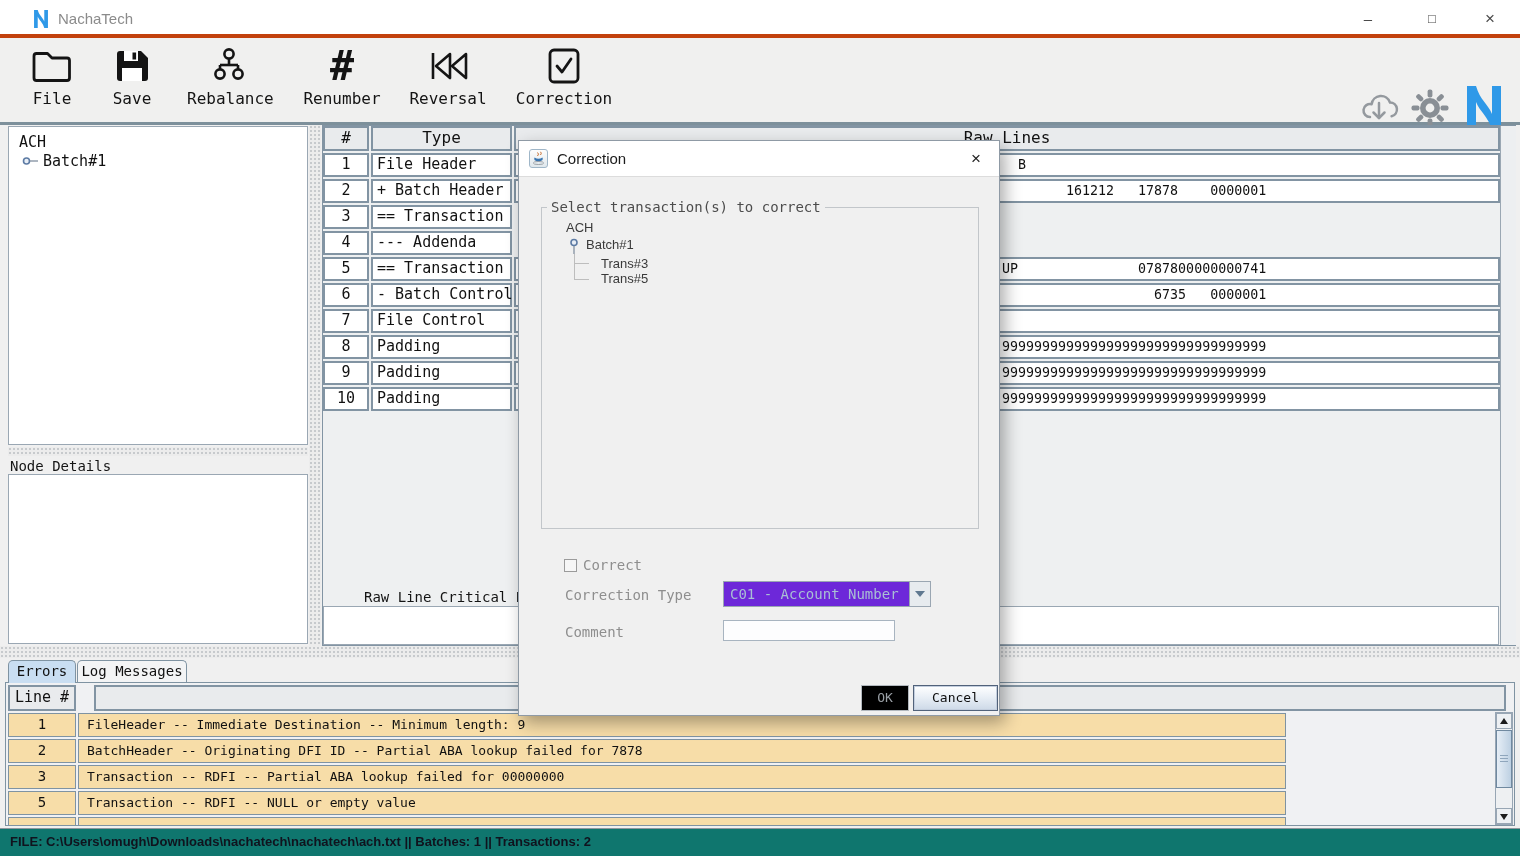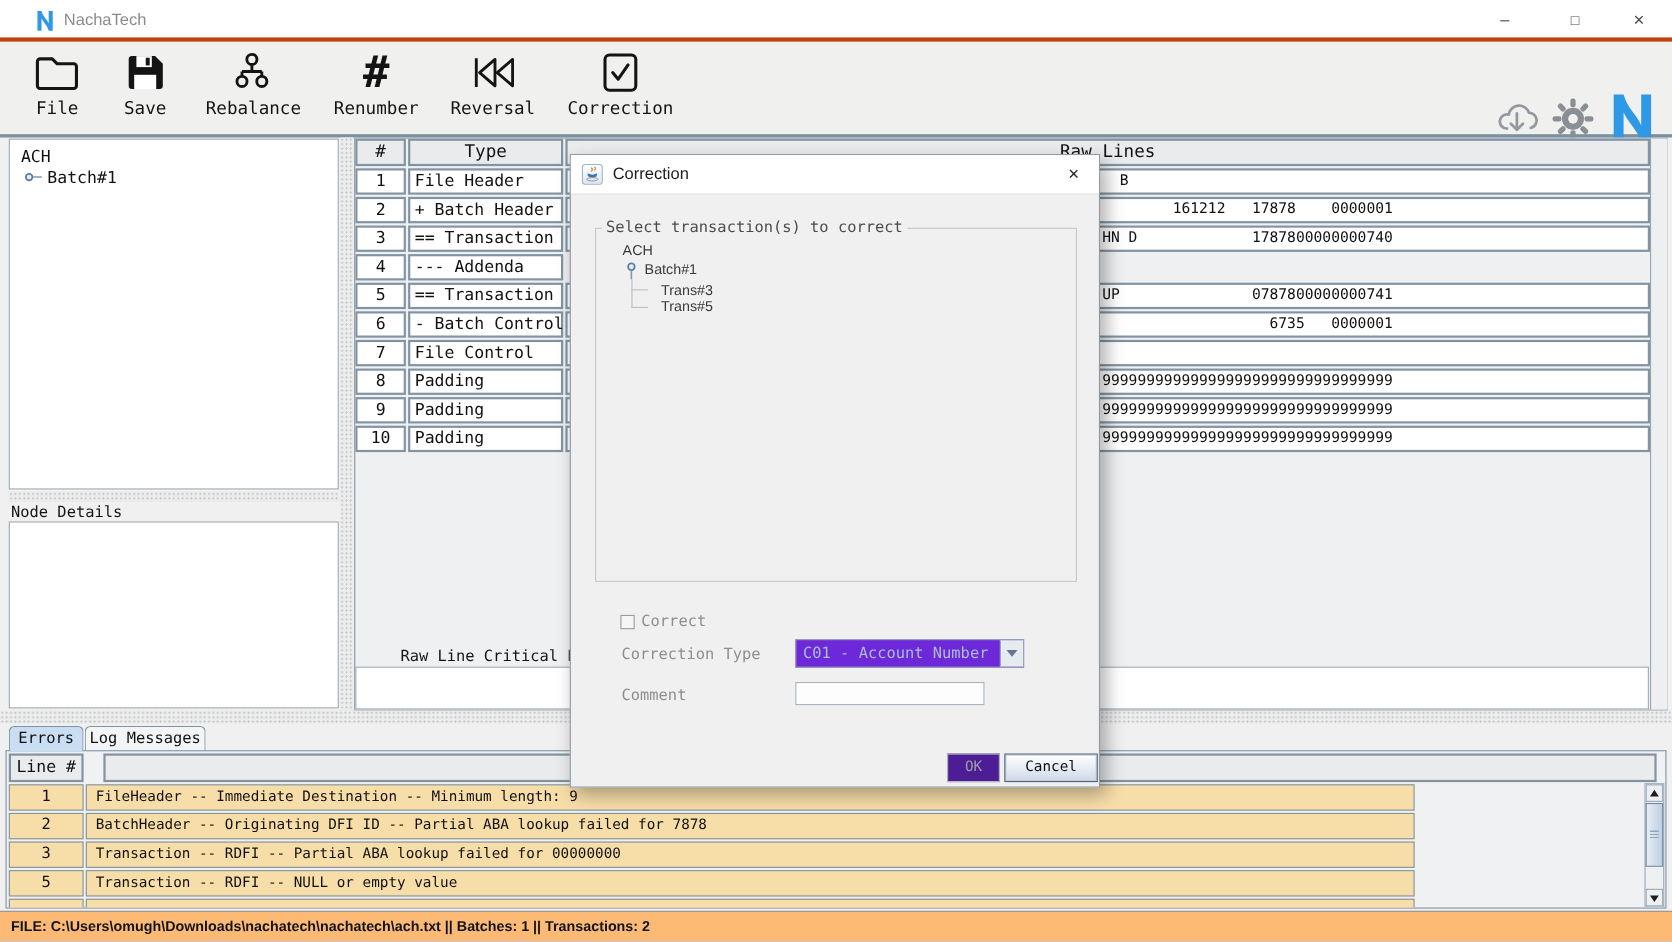--- a/index.html
+++ b/index.html
@@ -74,21 +74,21 @@
   .ep-scroll{position:absolute;left:1489px;top:29px;width:18px;height:113px;background:#eef0f2;border:1px solid #98a6b4;}
   .sb-btn{position:absolute;left:0;width:16px;height:16px;background:#edf0f3;border:1px solid #98a6b4;}
   .sb-up{top:0;}.sb-down{bottom:0;}
   .sb-up::after{content:"";position:absolute;left:3px;top:4px;border-left:4px solid transparent;border-right:4px solid transparent;border-bottom:6px solid #1c1c1c;}
   .sb-down::after{content:"";position:absolute;left:3px;top:5px;border-left:4px solid transparent;border-right:4px solid transparent;border-top:6px solid #1c1c1c;}
   .sb-thumb{position:absolute;left:0;top:17px;width:16px;height:58px;background:linear-gradient(90deg,#e6eef6,#bdd0e2);border:1px solid #7089a0;}
   .sb-thumb::after{content:"";position:absolute;left:3px;right:3px;top:50%;height:8px;margin-top:-4px;
                    background:repeating-linear-gradient(#8fa6bc 0 1px,transparent 1px 3px);}
 
   
-  .statusbar{position:absolute;left:0;top:828px;width:1520px;height:28px;background:#fdba74;border-top:1px solid #8f979e;}
+  .statusbar{position:absolute;left:0;top:828px;width:1520px;height:28px;background:#0f766e;border-top:1px solid #8f979e;}
   .sb-text{position:absolute;left:10px;top:5px;font-family:"Liberation Sans",sans-serif;font-weight:bold;font-size:13px;color:#10131e;}
 
   
   .dialog{position:absolute;left:518px;top:140px;width:482px;height:576px;background:#f0f0f0;border:1px solid #8f9aa5;
           box-shadow:5px 7px 16px rgba(0,0,0,0.33);z-index:10;}
   .dlg-title{position:absolute;left:0;top:0;width:100%;height:36px;background:#fff;border-bottom:1px solid #dcdcdc;}
   .dlg-icon{position:absolute;left:10px;top:8px;width:19px;height:19px;border:1px solid #9fb6c8;border-radius:3px;
             background:linear-gradient(#fdfdfd,#dfe7ec);}
   .dlg-name{position:absolute;left:38px;top:9px;font-family:"Liberation Sans",sans-serif;font-size:15px;color:#1b1b1b;}
   .dlg-close{position:absolute;right:12px;top:7px;width:22px;height:22px;text-align:center;line-height:22px;
@@ -107,21 +107,21 @@
   .dlg-check-label{position:absolute;left:64px;top:416px;font-size:14px;color:#8e8e8e;}
   .dlg-code-label{position:absolute;left:46px;top:446px;font-size:14px;color:#8e8e8e;}
   .dlg-combo{position:absolute;left:204px;top:440px;width:208px;height:26px;border:1px solid #9aa6b2;background:#6d28d9;}
   .combo-value{position:absolute;left:6px;top:4px;font-size:14px;color:#a9bfd4;white-space:pre;}
   .combo-btn{position:absolute;right:0;top:0;width:21px;height:24px;border-left:1px solid #9aa6b2;background:#e7ebef;}
   .combo-btn::after{content:"";position:absolute;left:5px;top:9px;border-left:5px solid transparent;border-right:5px solid transparent;border-top:6px solid #5f7890;}
   .dlg-comment-label{position:absolute;left:46px;top:483px;font-size:14px;color:#8e8e8e;}
   .dlg-comment{position:absolute;left:204px;top:479px;width:172px;height:21px;border:1px solid #a8b4c0;background:#fdfdfe;
                font-family:"DejaVu Sans Mono",monospace;font-size:13px;padding:0 4px;}
   .btn{position:absolute;top:544px;height:26px;font-size:13px;text-align:center;line-height:24px;cursor:default;}
-  .btn-ok{left:342px;width:48px;background:#4c1d95;border:1px solid #b2b8be;color:#9aa0a6;}
+  .btn-ok{left:342px;width:48px;background:#000000;border:1px solid #b2b8be;color:#9aa0a6;}
   .btn-cancel{left:394px;width:85px;background:linear-gradient(#ffffff,#e9eff6 45%,#cdd9e7);border:1px solid #51627a;
               color:#0f0f0f;box-shadow:inset 0 0 0 1px #c3cede;}
 </style>
 </head>
 <body>
 
 <div class="window">
 
   <div class="titlebar">
     <span class="tb-logo">
@@ -244,24 +244,20 @@
           <div class="c num">2</div>
           <div class="c type">+ Batch Header</div>
           <div class="c raw">
             <span class="rf">5</span>
             <span class="rr">        161212   17878    0000001</span>
           </div>
         </div>
       <div class="trow">
           <div class="c num">3</div>
           <div class="c type">== Transaction</div>
-          <div class="c raw">
-            <span class="rf">6</span>
-            <span class="rr">HN D             1787800000000740</span>
-          </div>
         </div>
       <div class="trow">
           <div class="c num">4</div>
           <div class="c type">--- Addenda</div>
         </div>
       <div class="trow">
           <div class="c num">5</div>
           <div class="c type">== Transaction</div>
           <div class="c raw">
             <span class="rf">6</span>

